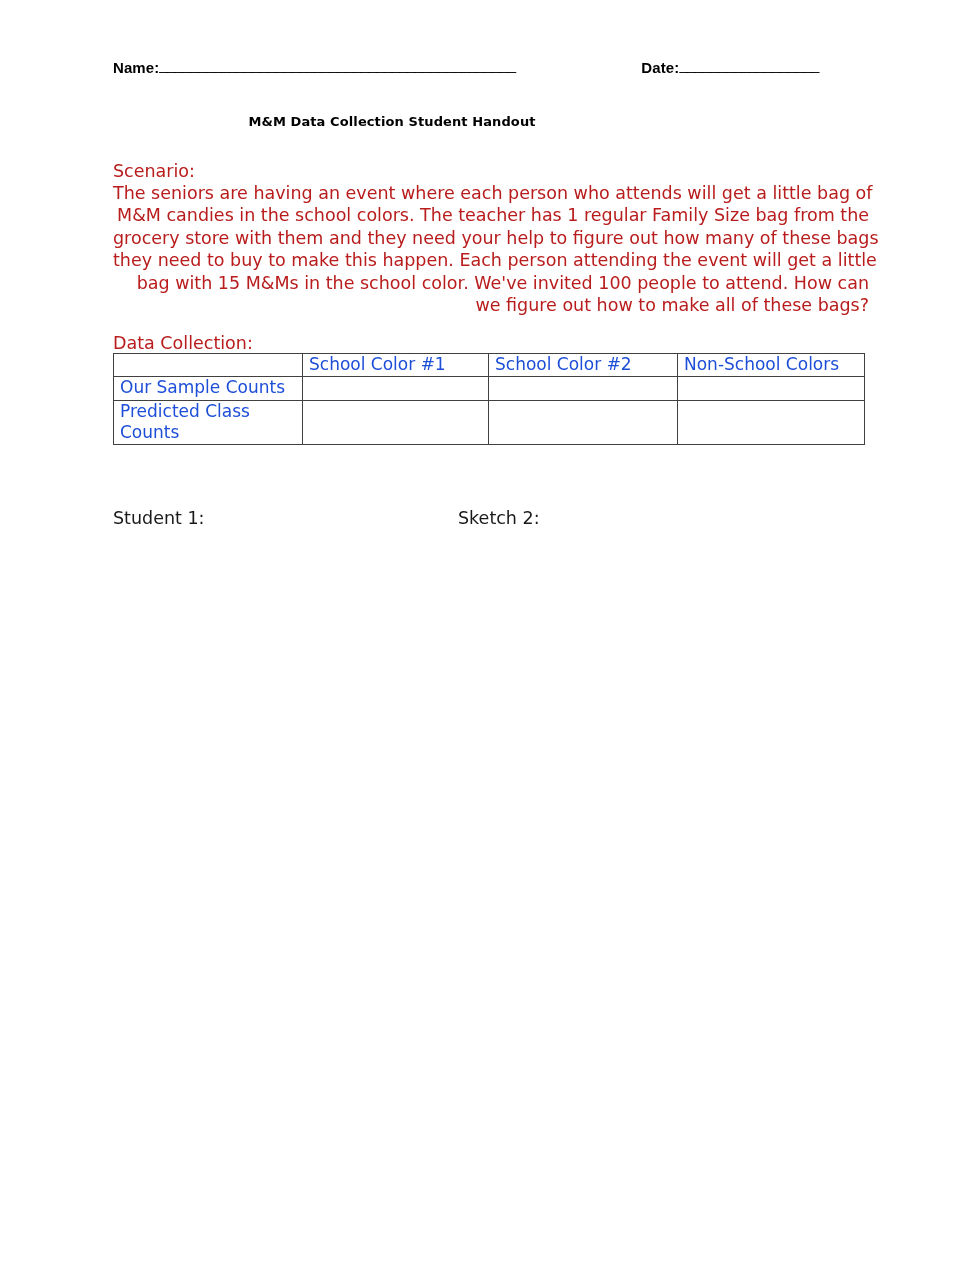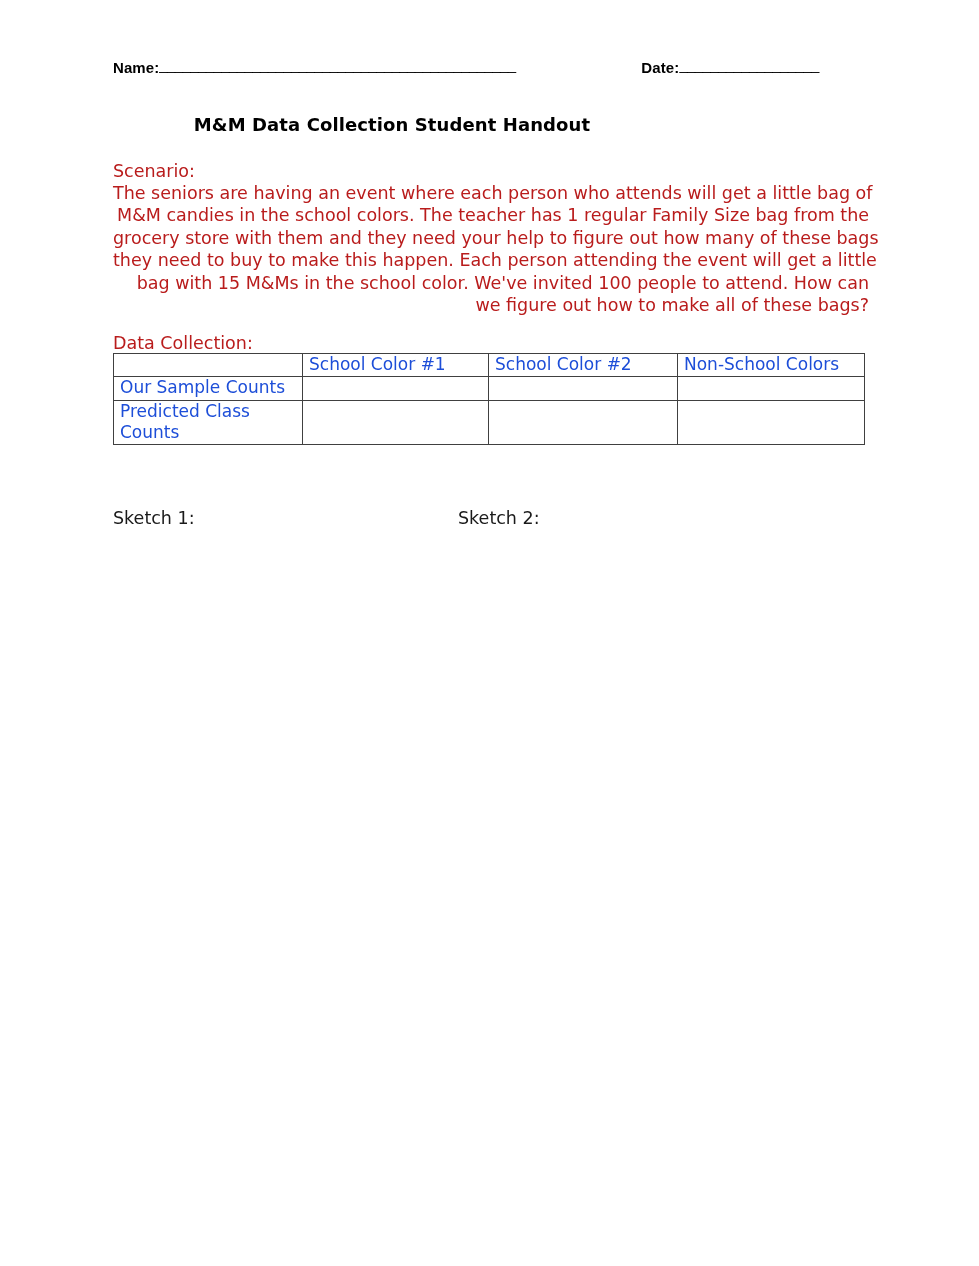--- a/index.html
+++ b/index.html
@@ -52,21 +52,21 @@
   .rule-date { width: 160px; }
 
   
   .doc-title {
     position: absolute;
     left: 0;
     top: 114px;
     width: 784px;
     text-align: center;
     font-family: "DejaVu Sans", sans-serif;
-    font-size: 18px;
+    font-size: 13px;
     font-weight: 700;
     letter-spacing: 0.1px;
   }
 
   
   .body-block {
     position: absolute;
     left: 113px;
     font-family: "DejaVu Sans", sans-serif;
     font-size: 17.5px;
@@ -192,18 +192,18 @@
         <td>Predicted Class Counts</td>
         <td class="cell-empty"></td>
         <td class="cell-empty"></td>
         <td class="cell-empty"></td>
       </tr>
     </tbody>
   </table>
 
 
   <div class="sketch-row">
-    <span class="sketch-1">Sketch 1:</span><span class="sketch-2">Sketch 2:</span>
+    <span class="sketch-1">Student 1:</span><span class="sketch-2">Sketch 2:</span>
   </div>
 
   <div class="work-area"></div>
 
 </div>
 
 </body></html>

